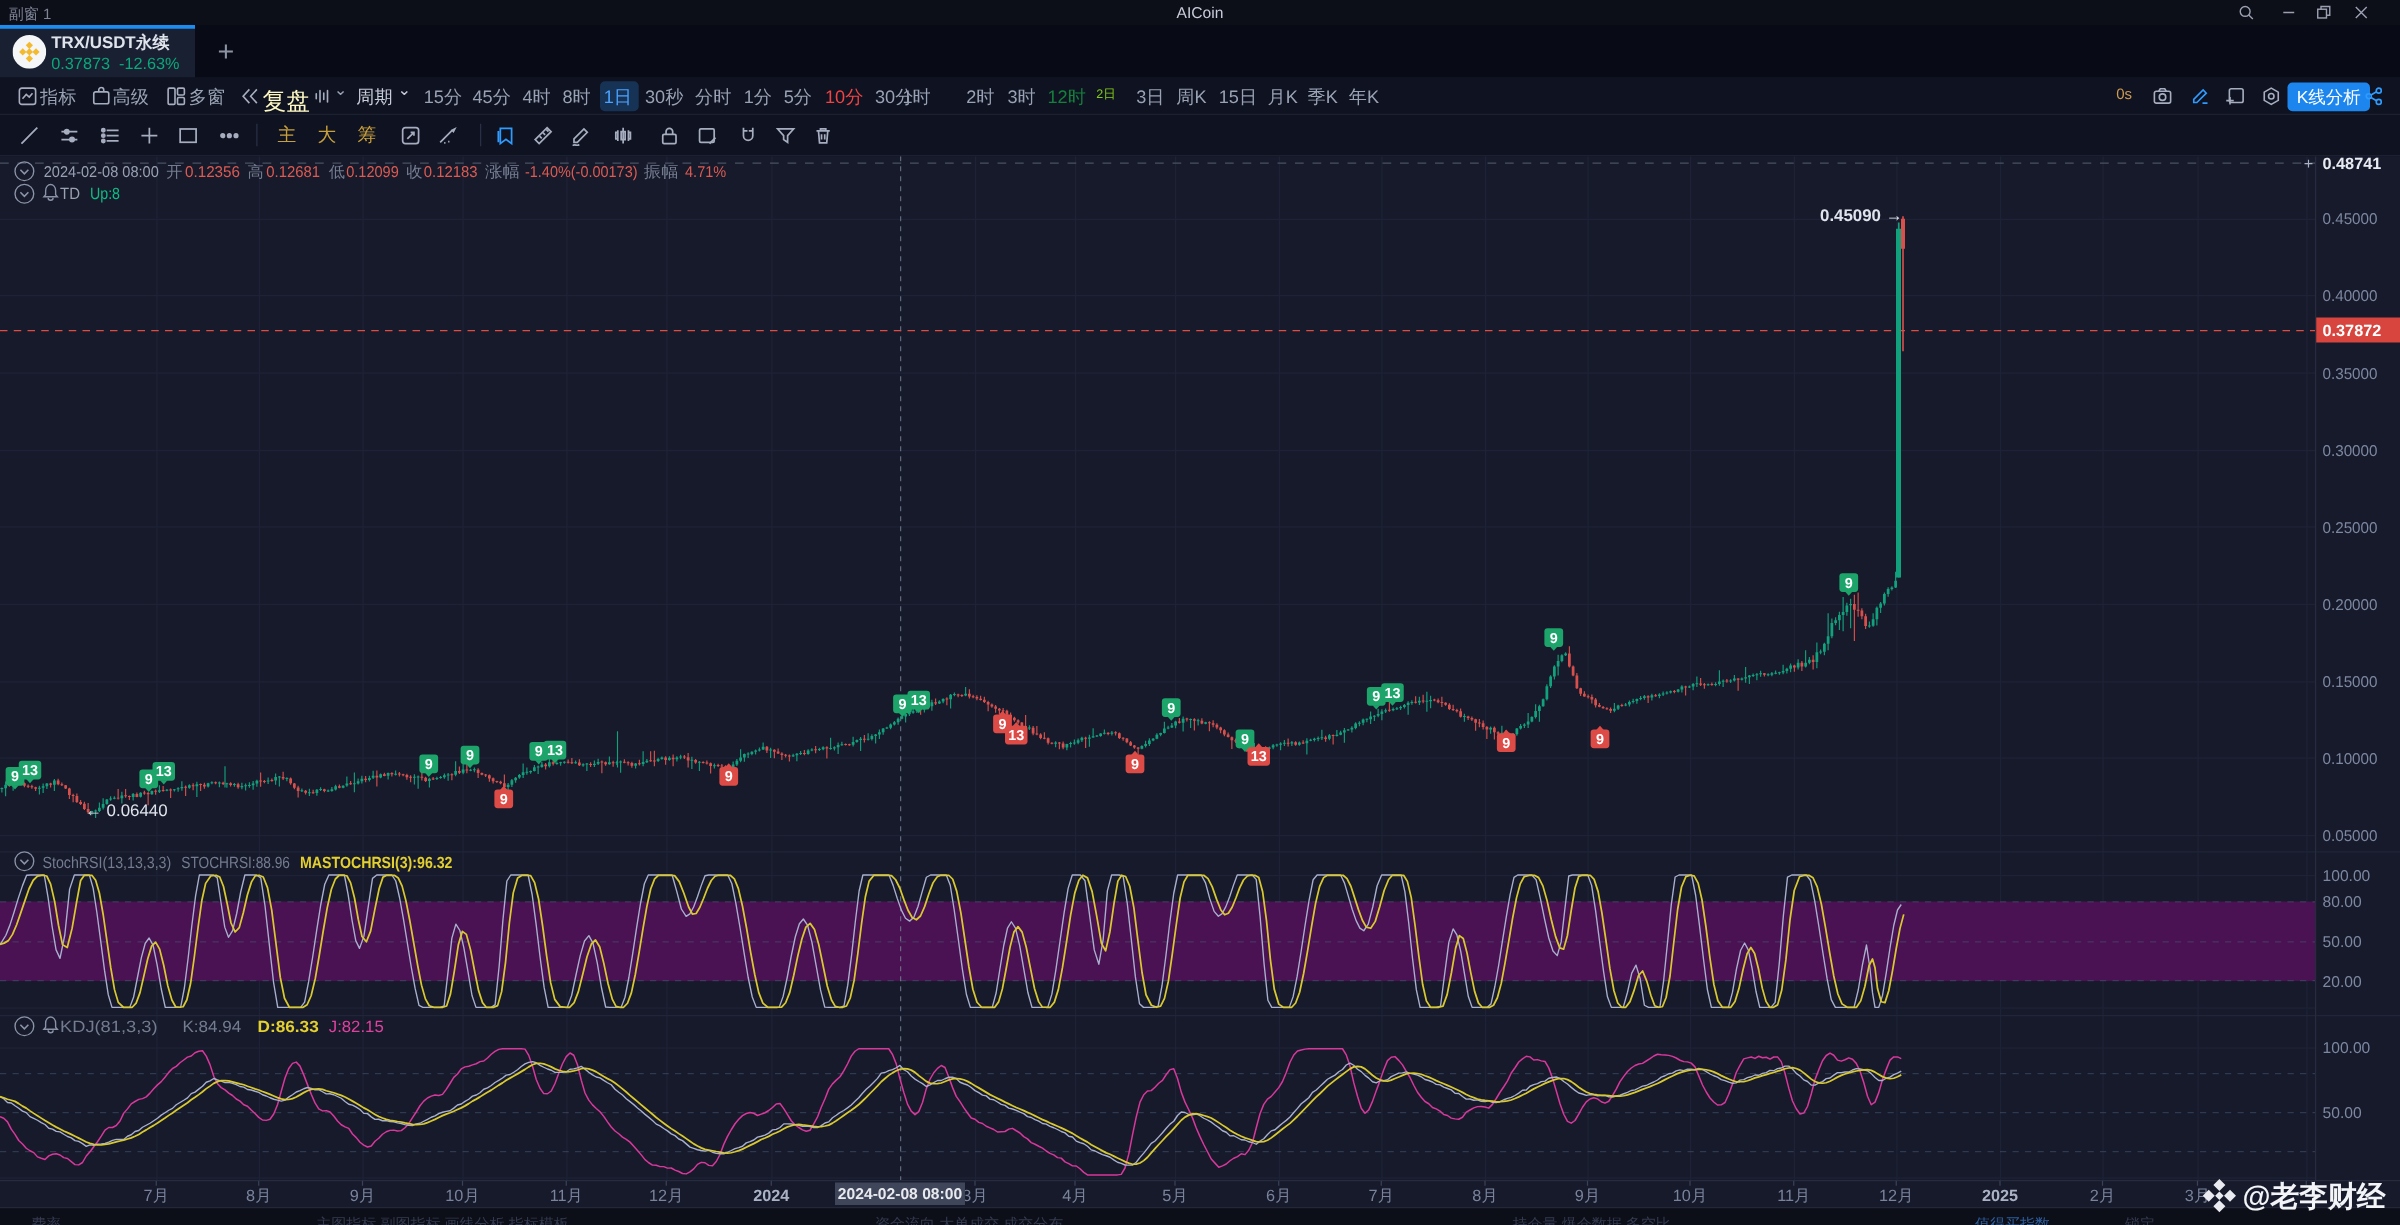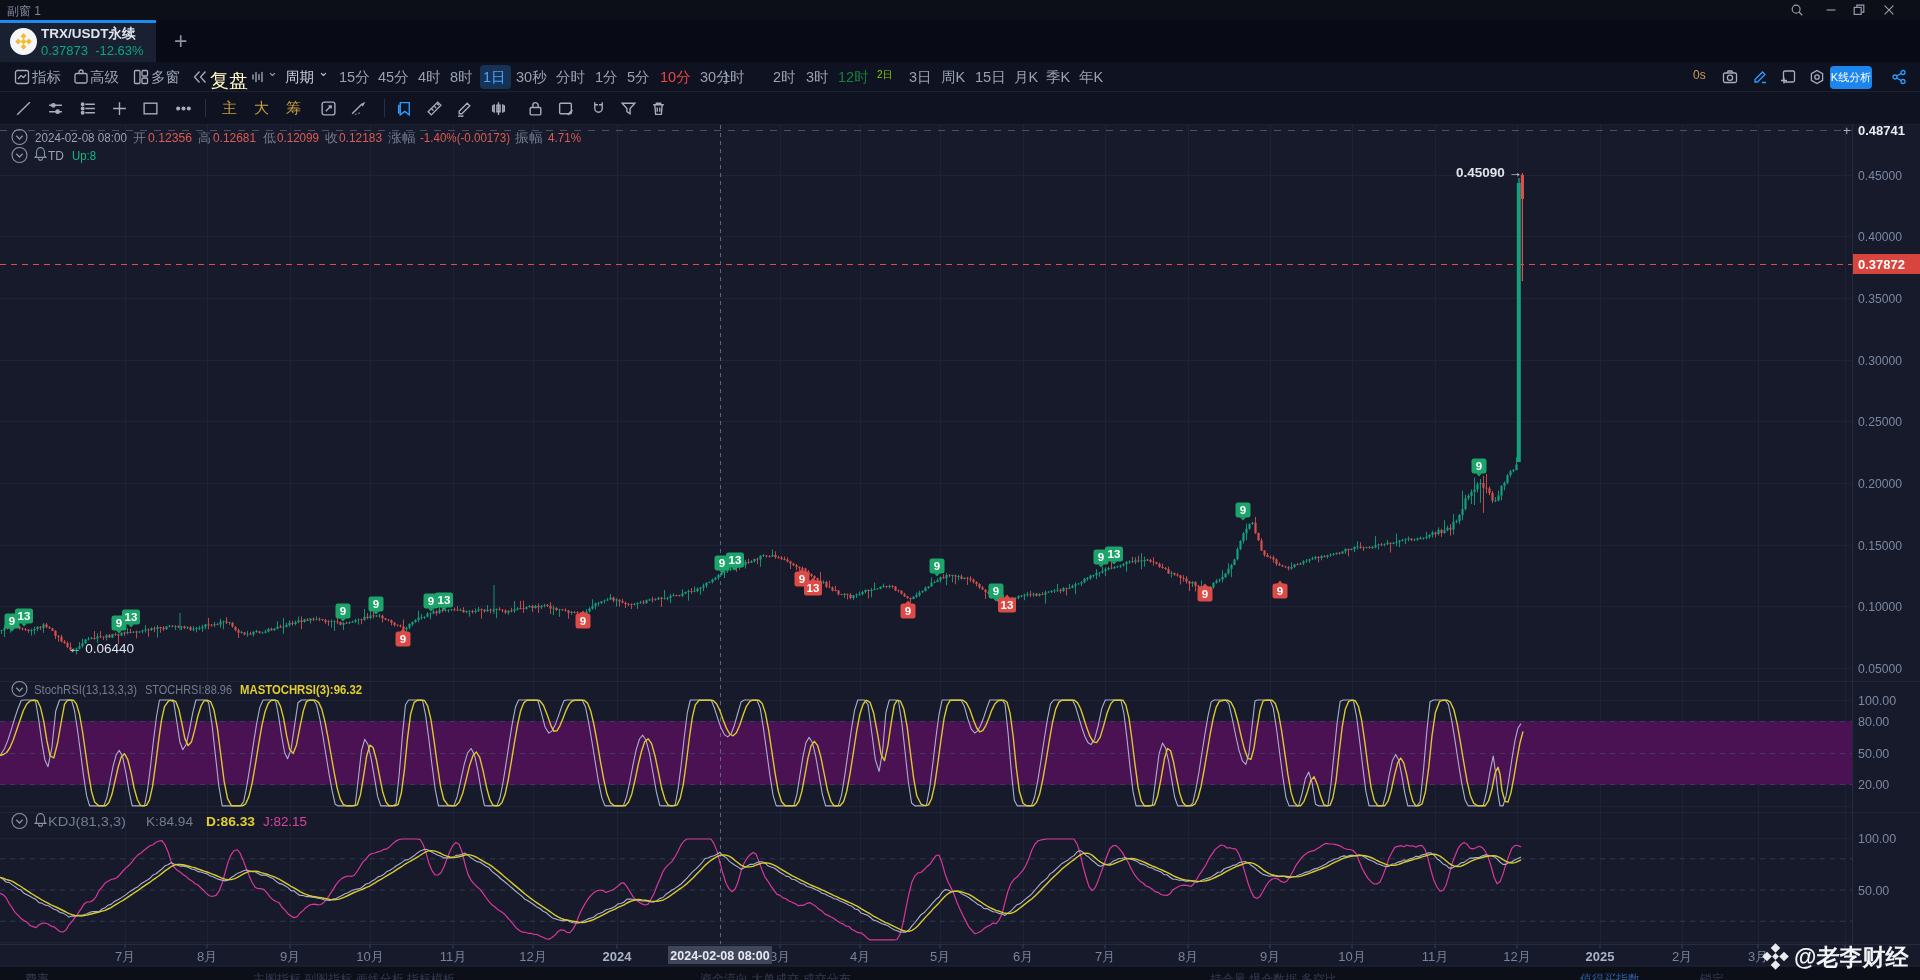--- a/index.html
+++ b/index.html
@@ -1,14 +1,15 @@
 <!DOCTYPE html>
 <html><head><meta charset="utf-8"><style>*{margin:0;padding:0;box-sizing:border-box}html,body{width:1920px;height:980px;overflow:hidden;background:#161a2b;font-family:"Liberation Sans",sans-serif;-webkit-font-smoothing:antialiased}.titlebar{position:absolute;top:0;left:0;width:1920px;height:20px;background:#0c0e18}.tabbar{position:absolute;top:20px;left:0;width:1920px;height:42px;background:#080b15}.tab{position:absolute;left:0;top:0;width:156px;height:42px;background:#192032}.tabline{position:absolute;left:0;top:0;width:156px;height:3px;background:#1d8cf0}.toolbar{position:absolute;top:62px;left:0;width:1920px;height:30px;background:#0f1220;border-bottom:1px solid #1c2130}.drawbar{position:absolute;top:92px;left:0;width:1920px;height:33px;background:#0f1220;border-bottom:1px solid #1c2130}</style></head><body>
 <div class="titlebar">
     <span style="position:absolute;left:7px;top:3px;font-size:12px;color:#7e8496">副窗 1</span>
+    <span style="position:absolute;left:0;right:0;top:3px;text-align:center;font-size:12.5px;color:#c9cdd9">AICoin</span>
     <svg style="position:absolute;left:1790px;top:3px" width="14" height="14" viewBox="0 0 16 16" fill="none" stroke="#9aa0b0" stroke-width="1.3">
       <circle cx="7" cy="7" r="4.5"></circle>
       <path d="M10.3 10.3L14 14"></path>
     </svg>
     <svg style="position:absolute;left:1824px;top:3px" width="14" height="14" viewBox="0 0 16 16" fill="none" stroke="#9aa0b0" stroke-width="1.3">
       <path d="M3 8h10"></path>
     </svg>
     <svg style="position:absolute;left:1852px;top:3px" width="14" height="14" viewBox="0 0 16 16" fill="none" stroke="#9aa0b0" stroke-width="1.3">
       <rect x="2.5" y="5" width="8" height="8"></rect>
       <path d="M5.5 5V2.5h8v8H11"></path>
@@ -93,21 +94,21 @@
       <path d="M3 10.5L10.5 3l2.5 2.5L5.5 13H3zM10 13.5h4" stroke="#2e9bff"></path>
     </svg>
     <svg style="position:absolute;left:1780px;top:7px" width="16" height="16" viewBox="0 0 16 16" fill="none" stroke="#a6adbf" stroke-width="1.3">
       <rect x="3.5" y="2" width="11" height="11" rx="1.5"></rect>
       <path d="M1 11.5h6M4 8.5v6"></path>
     </svg>
     <svg style="position:absolute;left:1809px;top:7px" width="16" height="16" viewBox="0 0 16 16" fill="none" stroke="#a6adbf" stroke-width="1.3">
       <path d="M8 1.5l5.6 3.2v6.6L8 14.5l-5.6-3.2V4.7z"></path>
       <circle cx="8" cy="8" r="2.2"></circle>
     </svg>
-    <span style="position:absolute;left:1830px;top:4px;width:42px;height:23px;background:#1d86ee;border-radius:4px;color:#fff;font-size:11px;text-align:center;line-height:23px">K线分析</span>
+    <span style="position:absolute;left:1830px;top:4px;width:66px;height:23px;background:#1d86ee;border-radius:4px;color:#fff;font-size:14px;text-align:center;line-height:23px">K线分析</span>
     <svg style="position:absolute;left:1891px;top:7px" width="16" height="16" viewBox="0 0 16 16" fill="none" stroke="#2e9bff" stroke-width="1.3">
       <circle cx="12" cy="3.5" r="2"></circle>
       <circle cx="12" cy="12.5" r="2"></circle>
       <circle cx="4" cy="8" r="2"></circle>
       <path d="M5.8 7l4.4-2.6M5.8 9l4.4 2.6"></path>
     </svg>
   </div>
 <div class="drawbar">
     <svg style="position:absolute;left:15px;top:8px" width="17" height="17" viewBox="0 0 16 16" fill="none" stroke="#a6adbf" stroke-width="1.3">
       <path d="M3 13L13 3M3 13l-1 1M13 3l1-1"></path>

